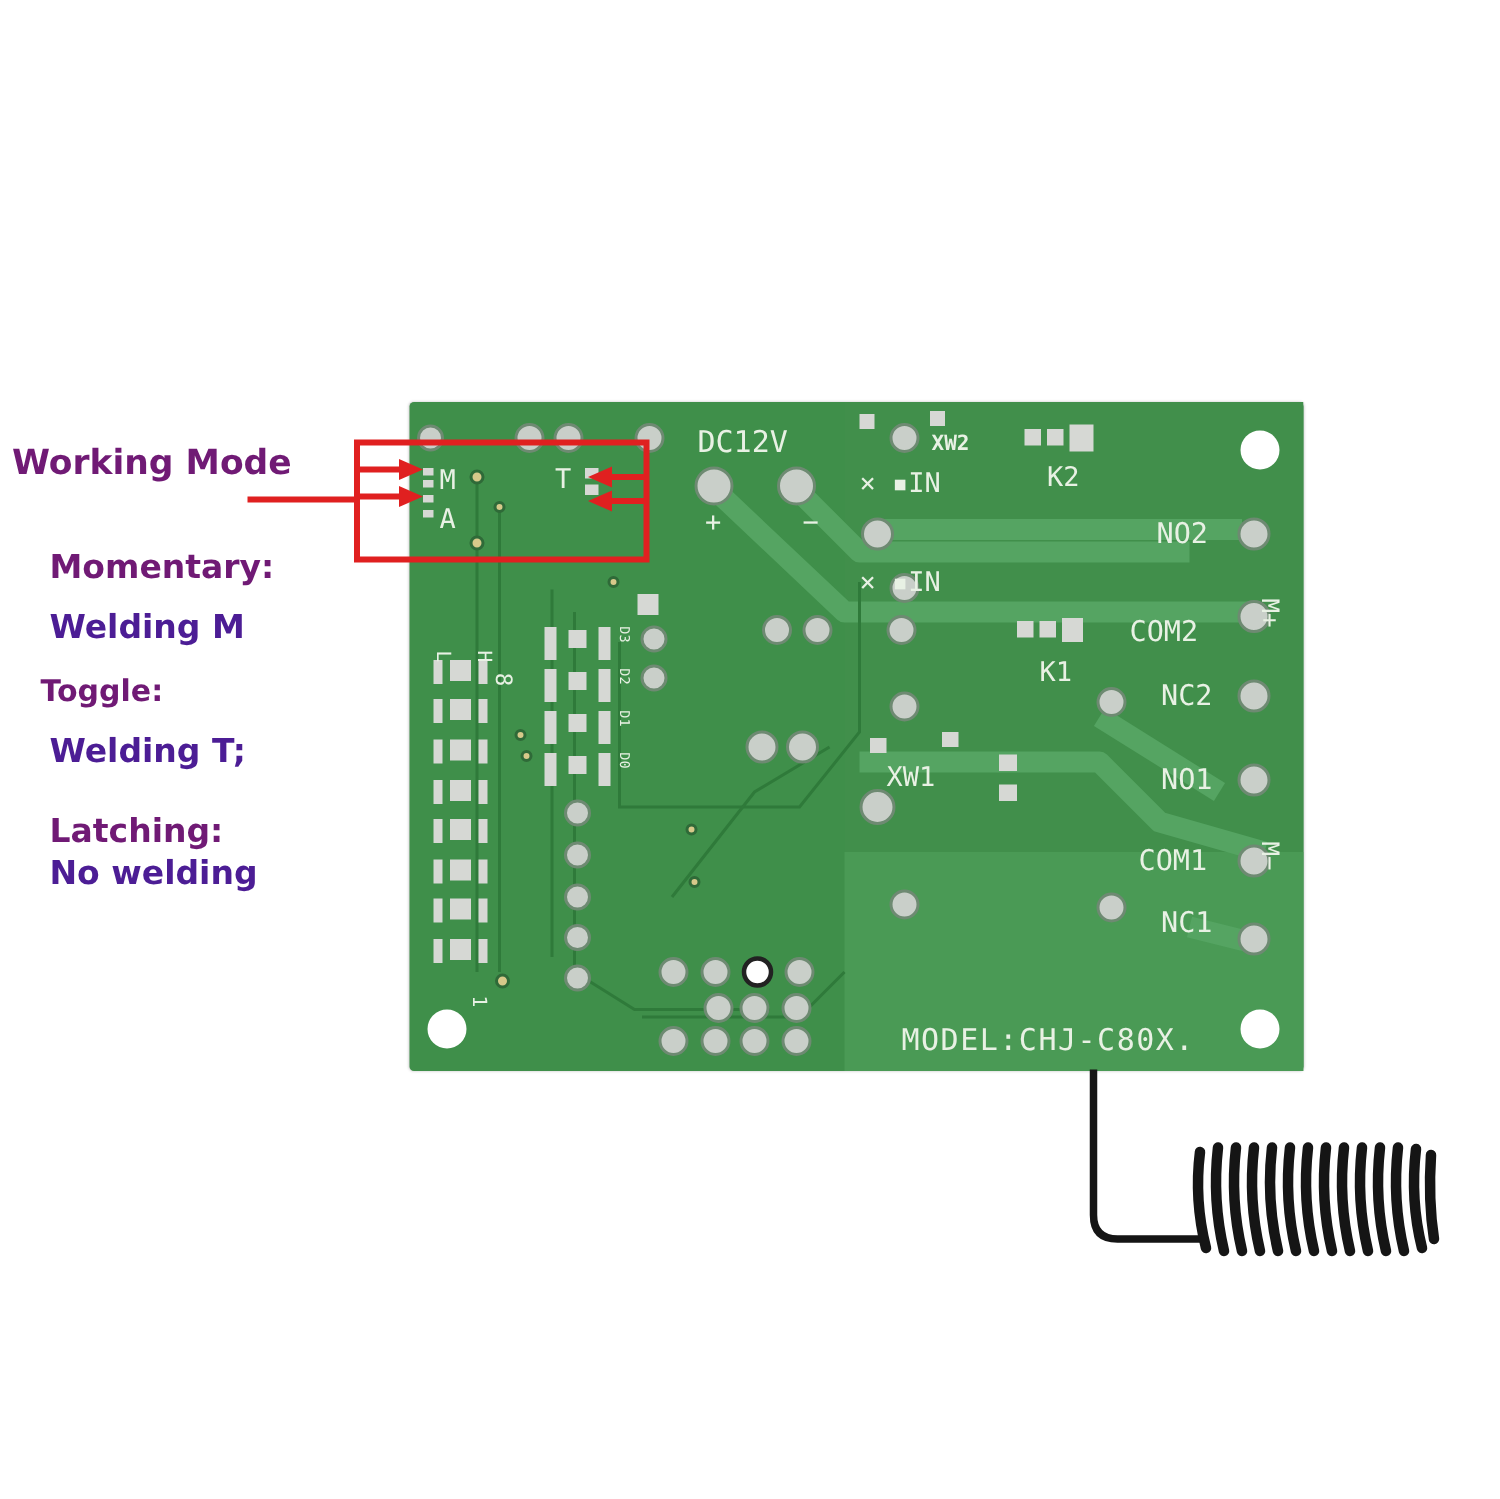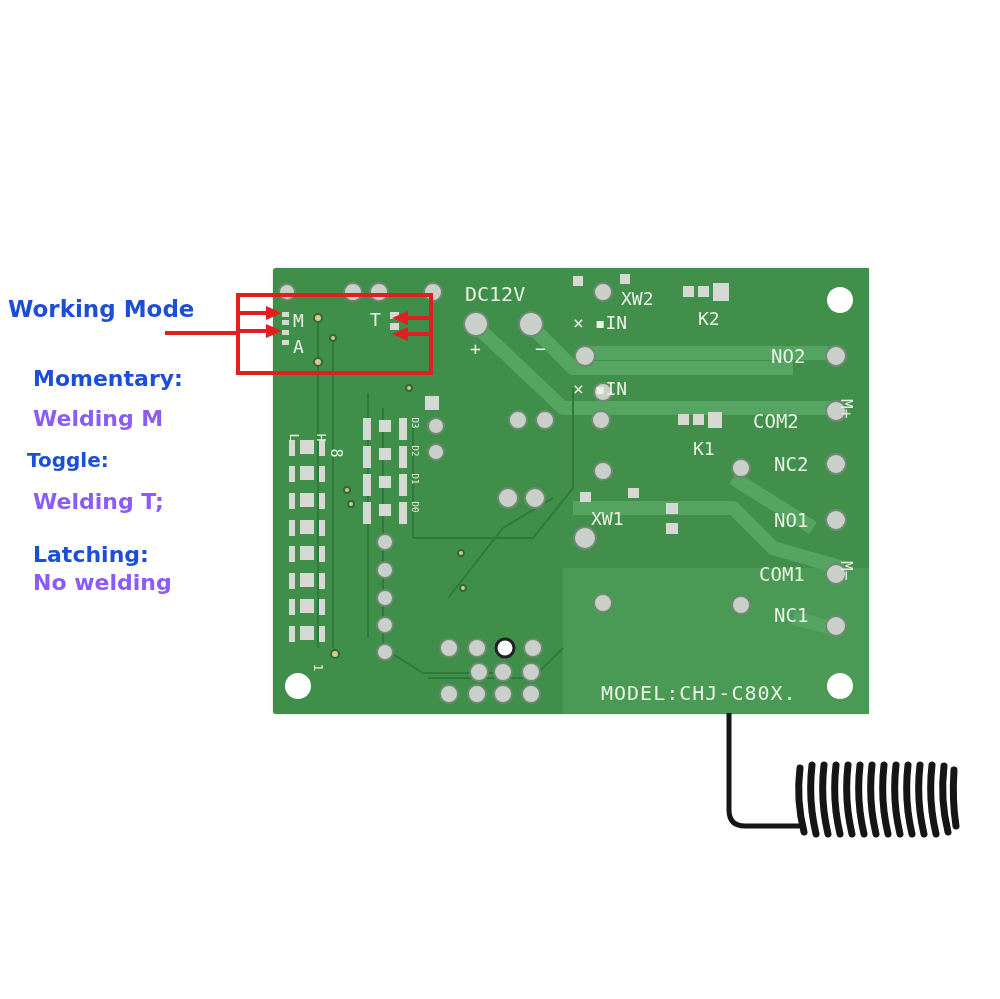--- a/index.html
+++ b/index.html
@@ -1,19 +1,19 @@
 <!DOCTYPE html>
 <html><head>
 <meta charset="utf-8">
 <style>
   html, body { margin:0; padding:0; background:#ffffff; }
   body { width:1000px; height:999px; position:relative; overflow:hidden; font-family:"Liberation Sans", sans-serif; }
   .annot { position:absolute; font-family:"DejaVu Sans", sans-serif; font-weight:bold; white-space:nowrap; }
-  .annot.red { color:#1d4ed8; }
-  .annot.black { color:#8b5cf6; }
+  .annot.red { color:#701a75; }
+  .annot.black { color:#4c1d95; }
   .board { position:absolute; left:273px; top:268px; width:596px; height:446px; background:#3f8f4a; border-radius:3px; box-shadow:0 0 2px rgba(0,0,0,.25); }
   .silk { position:absolute; color:#e8f1e4; font-family:"DejaVu Sans Mono", monospace; white-space:nowrap; }
   svg { position:absolute; left:0; top:0; }
 </style>
 </head>
 <body>
 
 <div class="annot red" style="left:8px;top:296px;font-size:23px;">Working Mode</div>
 <div class="annot red" style="left:33px;top:366px;font-size:22px;">Momentary:</div>
 <div class="annot black" style="left:33px;top:406px;font-size:22px;">Welding M</div>
@@ -177,21 +177,21 @@
   </svg>
 
   <div class="silk" style="left:20px;top:42px;font-size:18px;">M</div>
   <div class="silk" style="left:20px;top:68px;font-size:18px;">A</div>
   <div class="silk" style="left:97px;top:41px;font-size:18px;">T</div>
   <div class="silk" style="left:192px;top:14px;font-size:20px;">DC12V</div>
   <div class="silk" style="left:197px;top:70px;font-size:18px;">+</div>
   <div class="silk" style="left:262px;top:70px;font-size:18px;">−</div>
   <div class="silk" style="left:300px;top:44px;font-size:18px;">× ▪IN</div>
   <div class="silk" style="left:300px;top:110px;font-size:18px;">× ▪IN</div>
-  <div class="silk" style="left:348px;top:20px;font-size:18px;">XW2</div>
+  <div class="silk" style="left:348px;top:20px;font-size:14px;font-weight:bold;">XW2</div>
   <div class="silk" style="left:318px;top:240px;font-size:18px;text-align:right;">XW1</div>
   <div class="silk" style="left:425px;top:40px;font-size:18px;">K2</div>
   <div class="silk" style="left:420px;top:170px;font-size:18px;">K1</div>
 
   <div class="silk" style="left:498px;top:77px;font-size:19px;">NO2</div>
   <div class="silk" style="left:480px;top:142px;font-size:19px;">COM2</div>
   <div class="silk" style="left:501px;top:185px;font-size:19px;">NC2</div>
   <div class="silk" style="left:501px;top:241px;font-size:19px;">NO1</div>
   <div class="silk" style="left:486px;top:295px;font-size:19px;">COM1</div>
   <div class="silk" style="left:501px;top:336px;font-size:19px;">NC1</div>

